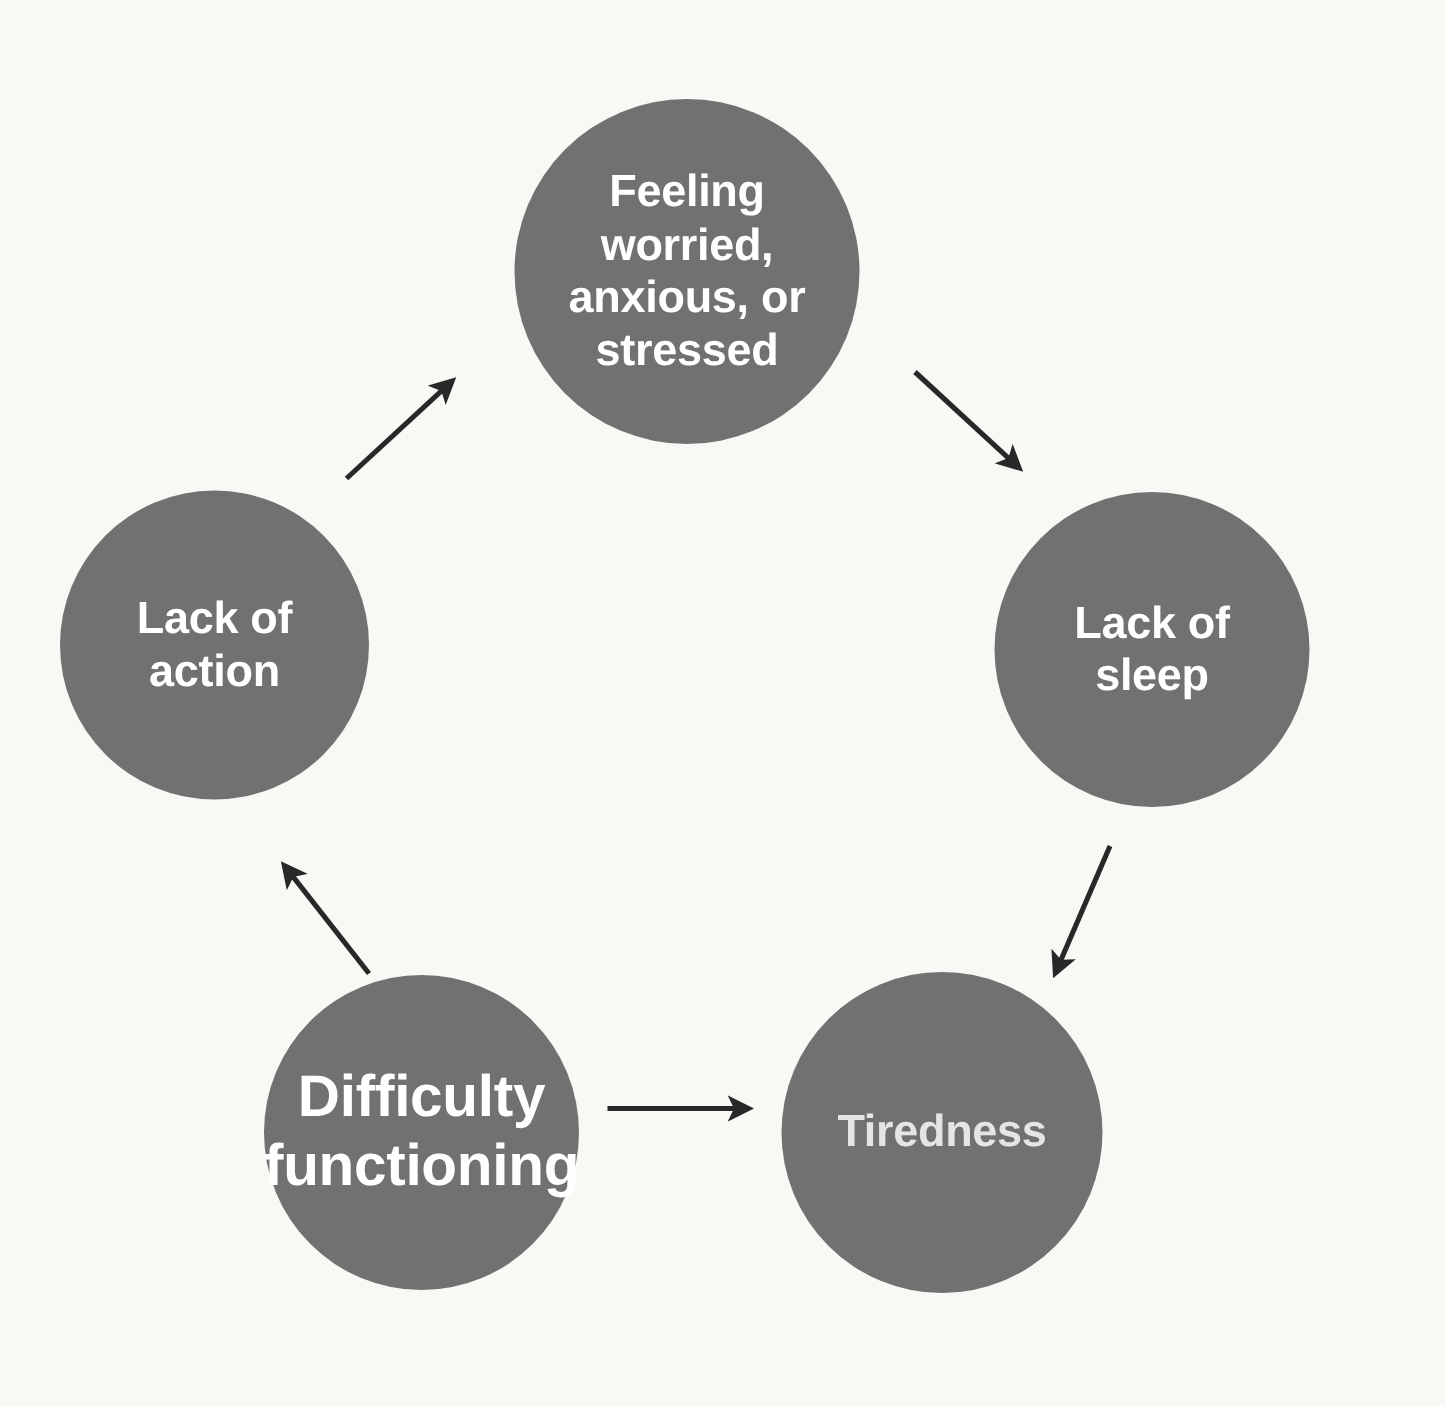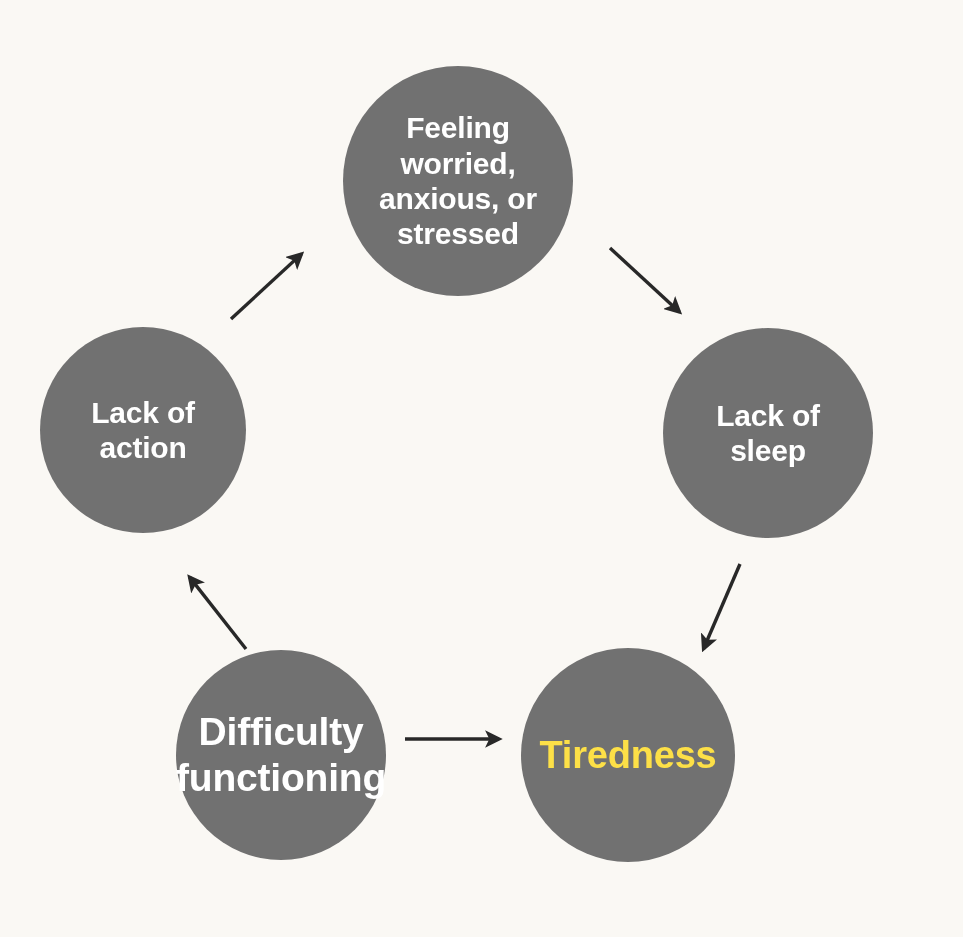--- a/index.html
+++ b/index.html
@@ -73,21 +73,21 @@
 anxious, or
 stressed</span>
   </div>
 
   <div class="node-circle" style="left: 663px; top: 328px; width: 210px; height: 210px; background: rgb(113, 113, 113);">
     <span class="node-label" style="font-size: 30px; color: rgb(255, 255, 255);">Lack of
 sleep</span>
   </div>
 
   <div class="node-circle" style="left: 521px; top: 648px; width: 214px; height: 214px; background: rgb(113, 113, 113);">
-    <span class="node-label" style="font-size: 38px; color: #fde047;">Tiredness</span>
+    <span class="node-label" style="font-size: 30px; color: #e5e5e5;">Tiredness</span>
   </div>
 
   <div class="node-circle" style="left: 176px; top: 650px; width: 210px; height: 210px; background: rgb(113, 113, 113);">
     <span class="node-label" style="font-size: 39px; color: rgb(255, 255, 255);">Difficulty
 functioning</span>
   </div>
 
   <div class="node-circle" style="left: 40px; top: 327px; width: 206px; height: 206px; background: rgb(113, 113, 113);">
     <span class="node-label" style="font-size: 30px; color: rgb(255, 255, 255);">Lack of
 action</span>

